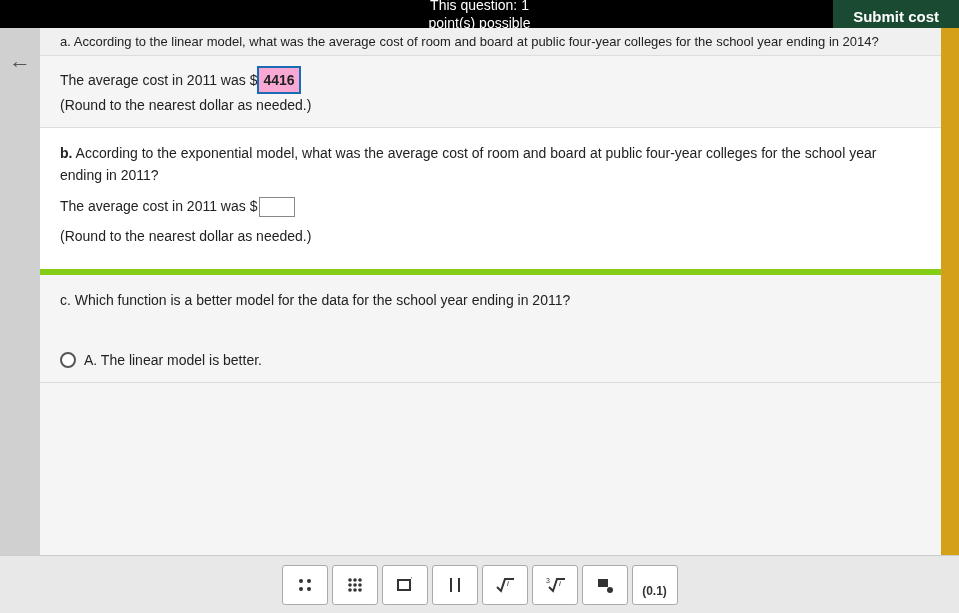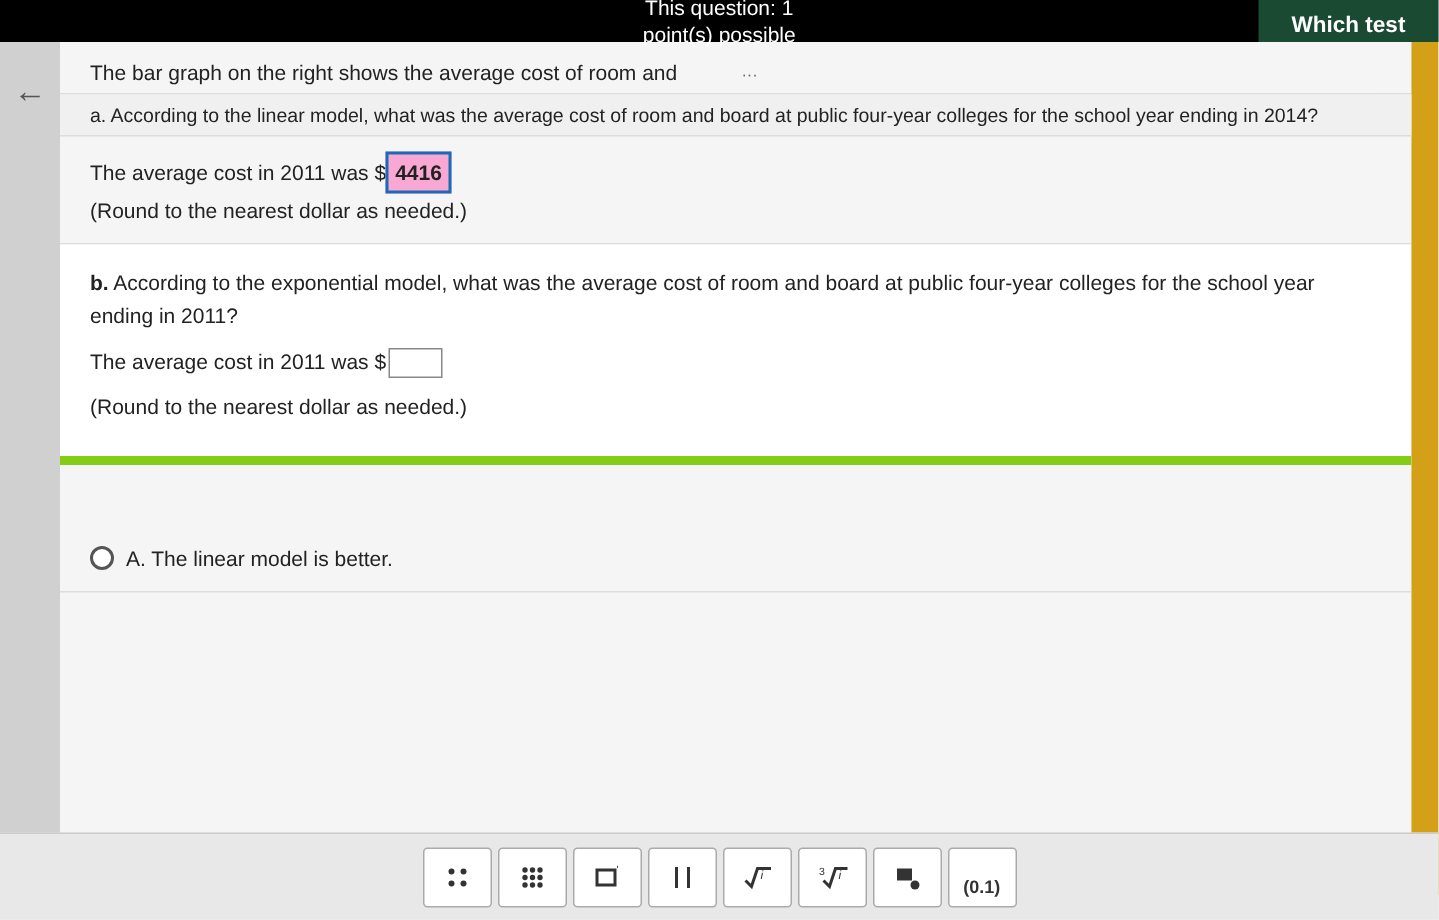--- a/index.html
+++ b/index.html
@@ -250,36 +250,31 @@
       font-weight: bold;
       color: #333;
     }
   </style>
 </head>
 <body>
 
 <div class="top-bar">
   <span class="points-text" style="white-space:pre-line;">This question: 1
 point(s) possible</span>
-  <button class="submit-btn">Which test</button>
+  <button class="submit-btn">Submit cost</button>
 </div>
 
 <div class="content-area">
 
   <div class="left-nav">
     <span class="left-arrow">←</span>
   </div>
 
   <div class="main-panel">
 
-    <div class="truncated-header">
-      <span>The bar graph on the right shows the average cost of room and</span>
-      &nbsp;&nbsp;&nbsp;&nbsp;&nbsp;&nbsp;&nbsp;&nbsp;&nbsp;
-      <span style="font-size:11px;color:#666;">···</span>
-    </div>
 
     <div class="part-a-header">
       <span>a. According to the linear model, what was the average cost of room and board at public four-year colleges for the school year ending in 2014?</span>
     </div>
 
     <div class="part-a-answer">
       <p>
         <span>The average cost in 2011 was $</span><span class="answer-box">4416</span>
       </p>
       <p>(Round to the nearest dollar as needed.)</p>
@@ -289,20 +284,21 @@
       <p>
         <strong>b.</strong> <span style="display:inline;"> According to the exponential model, what was the average cost of room and board at public four-year colleges for the school year ending in 2011?</span>
       </p>
       <p class="input-answer-line">
         <span>The average cost in 2011 was $</span><span class="answer-input-box"></span>
       </p>
       <p class="round-note">(Round to the nearest dollar as needed.)</p>
     </div>
 
     <div class="part-c-section">
+      <p>c. Which function is a better model for the data for the school year ending in 2011?</p>
       <div class="radio-option">
         <div class="radio-circle"></div>
         <span>A.  The linear model is better.</span>
       </div>
     </div>
 
   </div>
 
   <div class="right-sidebar"></div>
 </div>

